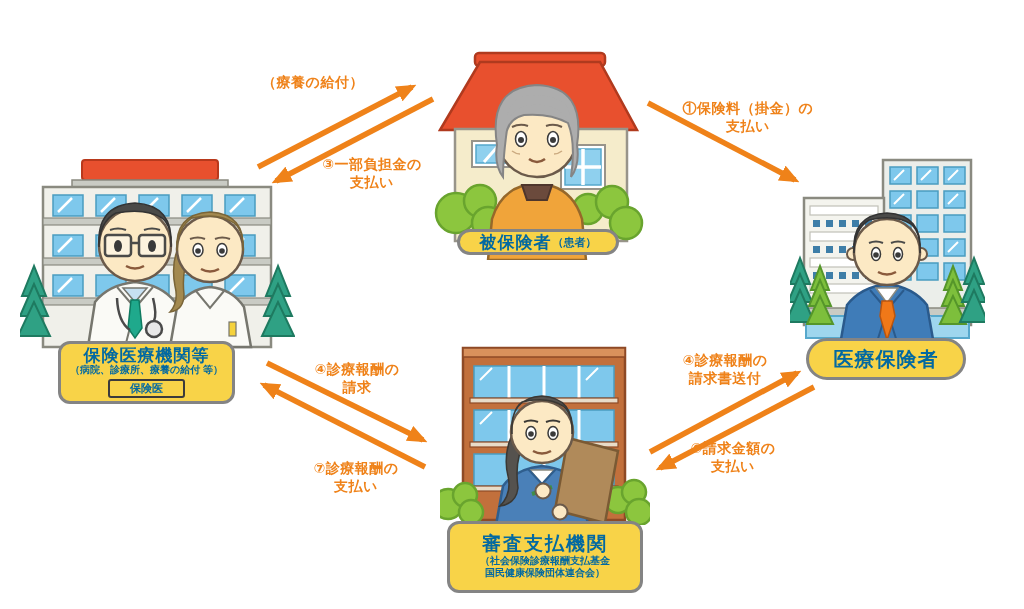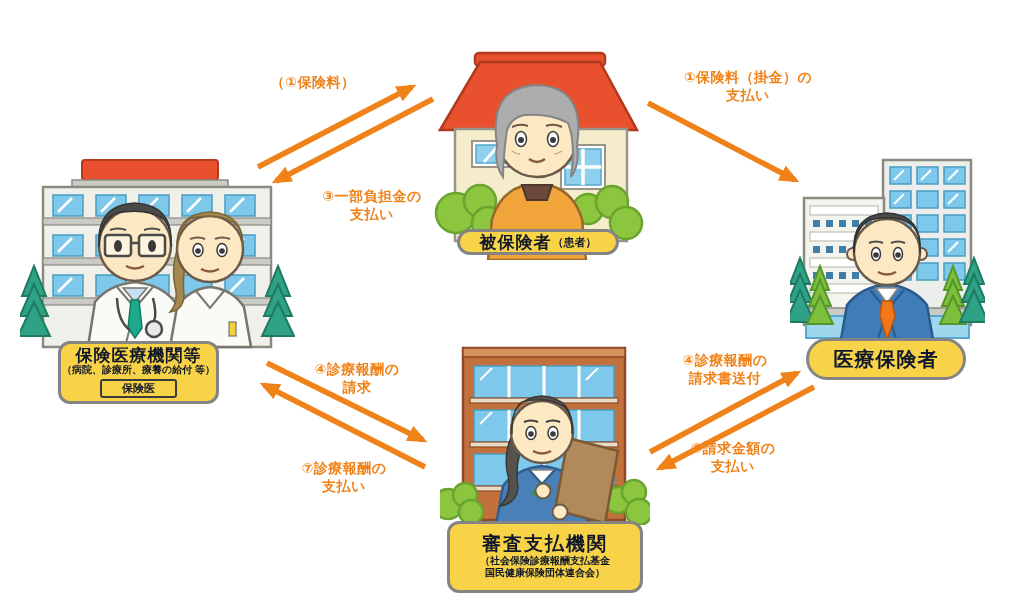--- a/index.html
+++ b/index.html
@@ -3,21 +3,21 @@
 <meta charset="utf-8">
 <style>
   html,body{margin:0;padding:0;background:#fff;}
   .canvas{position:relative;width:1024px;height:609px;background:#ffffff;overflow:hidden;
           font-family:"Liberation Sans","DejaVu Sans",sans-serif;}
   .illu{position:absolute;}
   .arrow-layer{position:absolute;left:0;top:0;z-index:3;pointer-events:none;}
   .flow-label{position:absolute;z-index:4;color:#EF8219;font-weight:bold;font-size:14px;
               line-height:1.25;text-align:center;letter-spacing:.5px;white-space:nowrap;}
   .pill{position:absolute;z-index:5;background:#F8D348;border:3px solid #848484;
-        box-sizing:border-box;color:#0f172a;font-weight:bold;display:flex;
+        box-sizing:border-box;color:#0369a1;font-weight:bold;display:flex;
         flex-direction:column;align-items:center;justify-content:center;text-align:center;}
   .pill-round{border-radius:999px;}
   .pill-rect{border-radius:12px;}
   .pill-main-md{font-size:17px;letter-spacing:1px;line-height:1;}
   .pill-main-lg{font-size:20px;letter-spacing:1px;line-height:1;}
   .pill-main-xl{font-size:19px;letter-spacing:2px;line-height:1.1;}
   .pill-sub{font-size:10px;letter-spacing:0;line-height:1.25;}
   .pill-inline{display:flex;flex-direction:row;align-items:center;gap:1px;}
   .suffix{font-size:11px;}
   .badge{display:inline-block;border:2px solid #3B3B3C;border-radius:3px;
@@ -323,54 +323,54 @@
       <line x1="648" y1="103" x2="795" y2="180" marker-end="url(#ah)"></line>
       <line x1="258" y1="167" x2="412" y2="87" marker-end="url(#ah)"></line>
       <line x1="433" y1="99" x2="276" y2="181" marker-end="url(#ah)"></line>
       <line x1="267" y1="363" x2="423" y2="440" marker-end="url(#ah)"></line>
       <line x1="650" y1="452" x2="797" y2="373" marker-end="url(#ah)"></line>
       <line x1="814" y1="387" x2="660" y2="468" marker-end="url(#ah)"></line>
       <line x1="425" y1="467" x2="264" y2="385" marker-end="url(#ah)"></line>
     </g>
   </svg>
 
-  <div class="flow-label" style="left:672px;top:69px;width:152px;">
+  <div class="flow-label" style="left:672px;top:100px;width:152px;font-family:Liberation Serif, serif;">
     <div>①保険料（掛金）の</div>
     <div>支払い</div>
   </div>
   <div class="flow-label" style="left:238px;top:74px;width:150px;">
-    <div>（①保険料）</div>
-  </div>
-  <div class="flow-label" style="left:302px;top:188px;width:140px;">
+    <div>（療養の給付）</div>
+  </div>
+  <div class="flow-label" style="left:302px;top:156px;width:140px;">
     <div>③一部負担金の</div>
     <div>支払い</div>
   </div>
   <div class="flow-label" style="left:294px;top:361px;width:126px;">
     <div>④診療報酬の</div>
     <div>請求</div>
   </div>
   <div class="flow-label" style="left:661px;top:352px;width:128px;">
     <div>④診療報酬の</div>
     <div>請求書送付</div>
   </div>
   <div class="flow-label" style="left:668px;top:440px;width:130px;">
     <div>⑥請求金額の</div>
     <div>支払い</div>
   </div>
-  <div class="flow-label" style="left:280px;top:460px;width:128px;">
+  <div class="flow-label" style="left:292px;top:460px;width:128px;">
     <div>⑦診療報酬の</div>
     <div>支払い</div>
   </div>
 
   <div class="pill pill-round pill-inline" style="left:457px;top:229px;width:162px;height:26px;">
     <span class="pill-main-md">被保険者</span>
       <span class="suffix">（患者）</span>
   </div>
 
-  <div class="pill pill-rect" style="left:58px;top:341px;width:161px;height:63px;">
+  <div class="pill pill-rect" style="left:58px;top:341px;width:177px;height:63px;">
     <span class="pill-main-md">保険医療機関等</span>
     <span class="pill-sub">（病院、診療所、療養の給付 等）</span>
     <span class="badge">保険医</span>
   </div>
 
   <div class="pill pill-round" style="left:806px;top:338px;width:160px;height:42px;">
     <span class="pill-main-lg">医療保険者</span>
   </div>
 
   <div class="pill pill-rect" style="left:447px;top:521px;width:196px;height:72px;">

